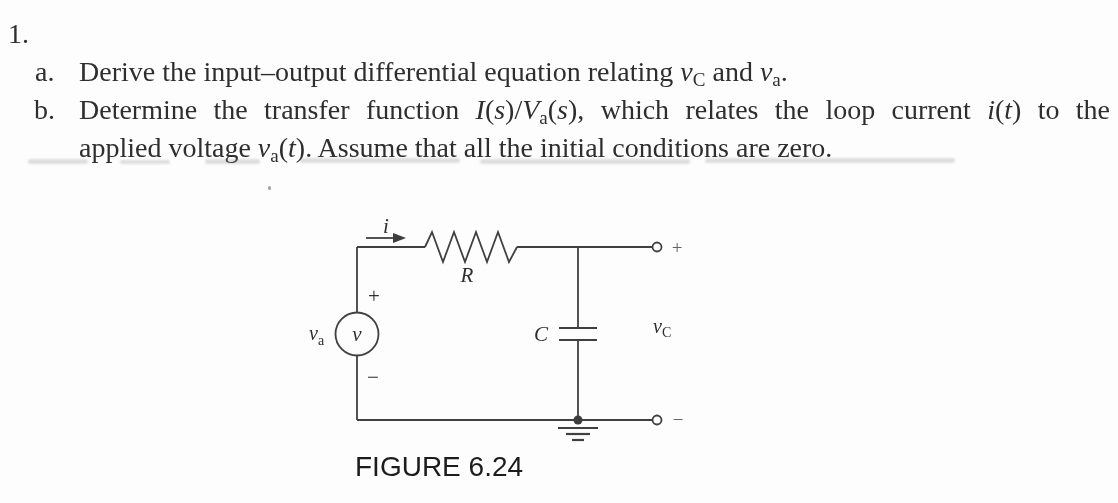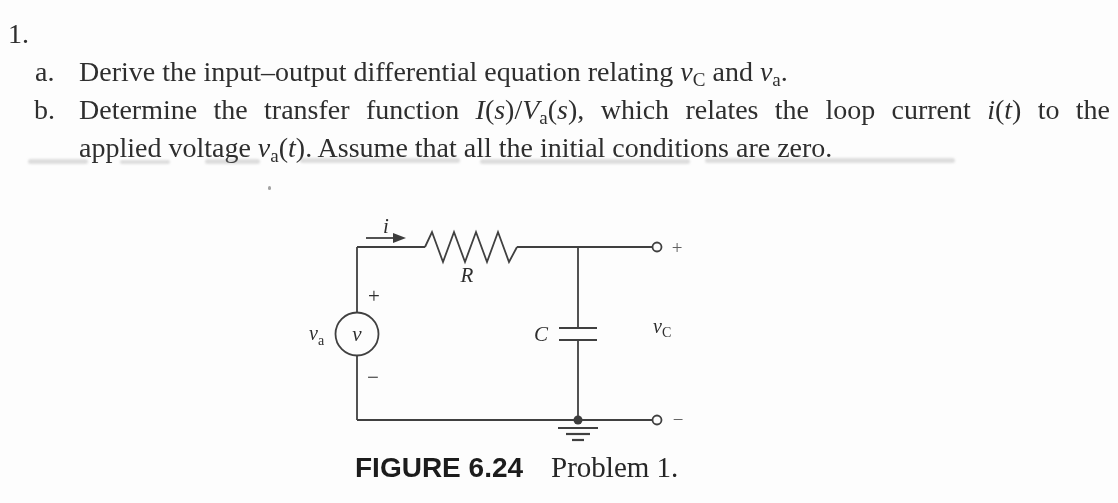--- a/index.html
+++ b/index.html
@@ -52,21 +52,21 @@
   svg.circuit .sm{font-size:14px;}
   svg.circuit .sign{fill:#606060;font-size:19px;}
 
   
   .caption{
     position:absolute;left:355px;top:451px;
     display:flex;align-items:baseline;gap:28px;
   }
   .caption .cap-label{
     font-family:"Liberation Sans", sans-serif;
-    font-weight:bold;font-size:28px;color:#1c1c1c;
+    font-weight:normal;font-size:28px;color:#1c1c1c;
   }
   .caption .cap-text{
     font-family:"Liberation Serif", serif;
     font-size:29px;color:#262626;
   }
 </style>
 </head>
 <body>
 
 <div class="page">
@@ -130,16 +130,15 @@
     <text x="653" y="333"><tspan class="it" font-size="20">v</tspan><tspan class="sm" dy="4">C</tspan></text>
 
     <text x="374" y="303" text-anchor="middle" font-size="20">+</text>
     <text x="373" y="384" text-anchor="middle" font-size="20">−</text>
     <text x="677" y="254" text-anchor="middle" class="sign">+</text>
     <text x="678" y="426" text-anchor="middle" class="sign">−</text>
   </svg>
 
   <div class="caption">
     <span class="cap-label">FIGURE 6.24</span>
-    <span class="cap-text">Problem 1.</span>
   </div>
 
 </div>
 
 </body></html>

